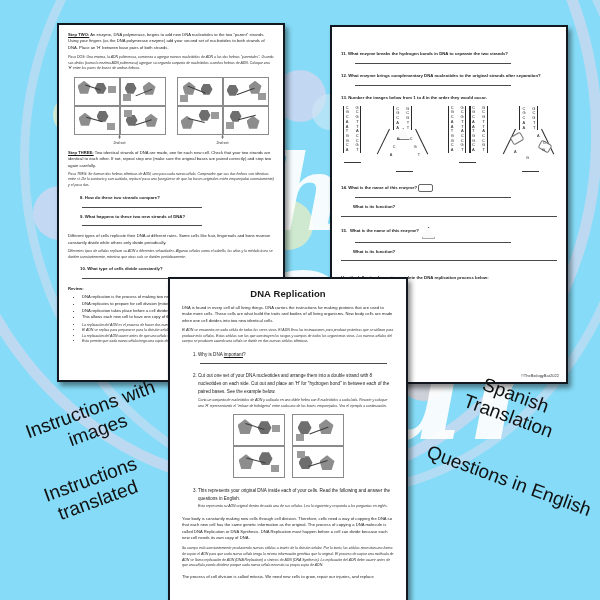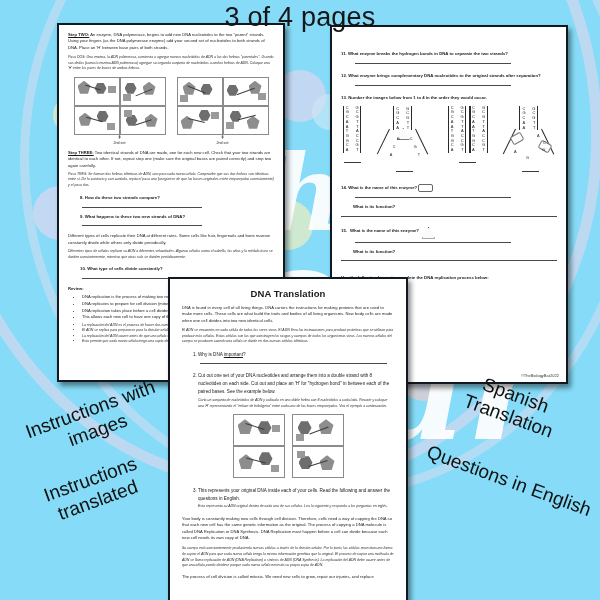--- a/index.html
+++ b/index.html
@@ -175,21 +175,20 @@
         <div class="dot" style="left: 312px; top: 94px; width: 36px; height: 36px; background: rgb(207, 230, 246); opacity: 0.62;"></div>
         <div class="dot" style="left: 53px; top: 95px; width: 40px; height: 40px; background: rgb(253, 242, 187); opacity: 0.62;"></div>
       </div>
     <div class="wm">
       <span class="l1">The</span>
       <span class="l2">Biolo</span>
       <span class="l3">Bar</span>
     </div>
   </div>
 
-  <div class="headline">3 of 4 pages</div>
 
   <div class="sheet p1">
     <div class="pad">
       <div class="t">
         <b class="u">Step TWO:</b>
         <span>An enzyme, DNA polymerase, begins to add new DNA nucleotides to the two "parent" strands.  Using your fingers (as the DNA polymerase enzyme) add your second set of nucleotides to both strands of DNA.  Place an 'H' between base pairs of both strands.</span>
       </div>
       <div class="es" style="margin-top:4px">
         <i>Paso DOS:</i>
         <span>Una enzima, la ADN polimerasa, comienza a agregar nuevos nucleótidos de ADN a las dos hebras "parentales".  Usando sus dedos (como la enzima ADN polimerasa) agregue su segundo conjunto de nucleótidos a ambas hebras de ADN.  Coloque una 'H' entre los pares de bases de ambas hebras.</span>
@@ -598,21 +597,21 @@
             <div class="vs-row">-A</div>
             <div class="vs-row">-T</div>
           </div>
       </div>
     </div>
     <div class="copyright">©TheBiologyBar2022</div>
   </div>
 
   <div class="sheet p3">
     <div class="pad" style="padding:8px 12px">
-      <div class="doc-title">DNA Translation</div>
+      <div class="doc-title">DNA Replication</div>
 
       <div class="t">DNA is found in every cell of all living things.  DNA carries the instructions for making proteins that are used to make more cells.  These cells are what build the traits and bodies of all living organisms.  New body cells are made when one cell divides into two new identical cells.</div>
       <div class="es" style="margin-top:4px">El ADN se encuentra en cada célula de todos los seres vivos.  El ADN lleva las instrucciones para producir proteínas que se utilizan para producir más células.  Estas células son las que construyen los rasgos y cuerpos de todos los organismos vivos.  Las nuevas células del cuerpo se producen cuando una célula se divide en dos nuevas células idénticas.</div>
 
       <ol class="num" style="margin-top:6px">
         <li>
           <span>Why is DNA <span class="u">important</span>?</span>
         </li>
       </ol>
       <div class="rule wide" style="margin-left:18px;width:88%"></div>

